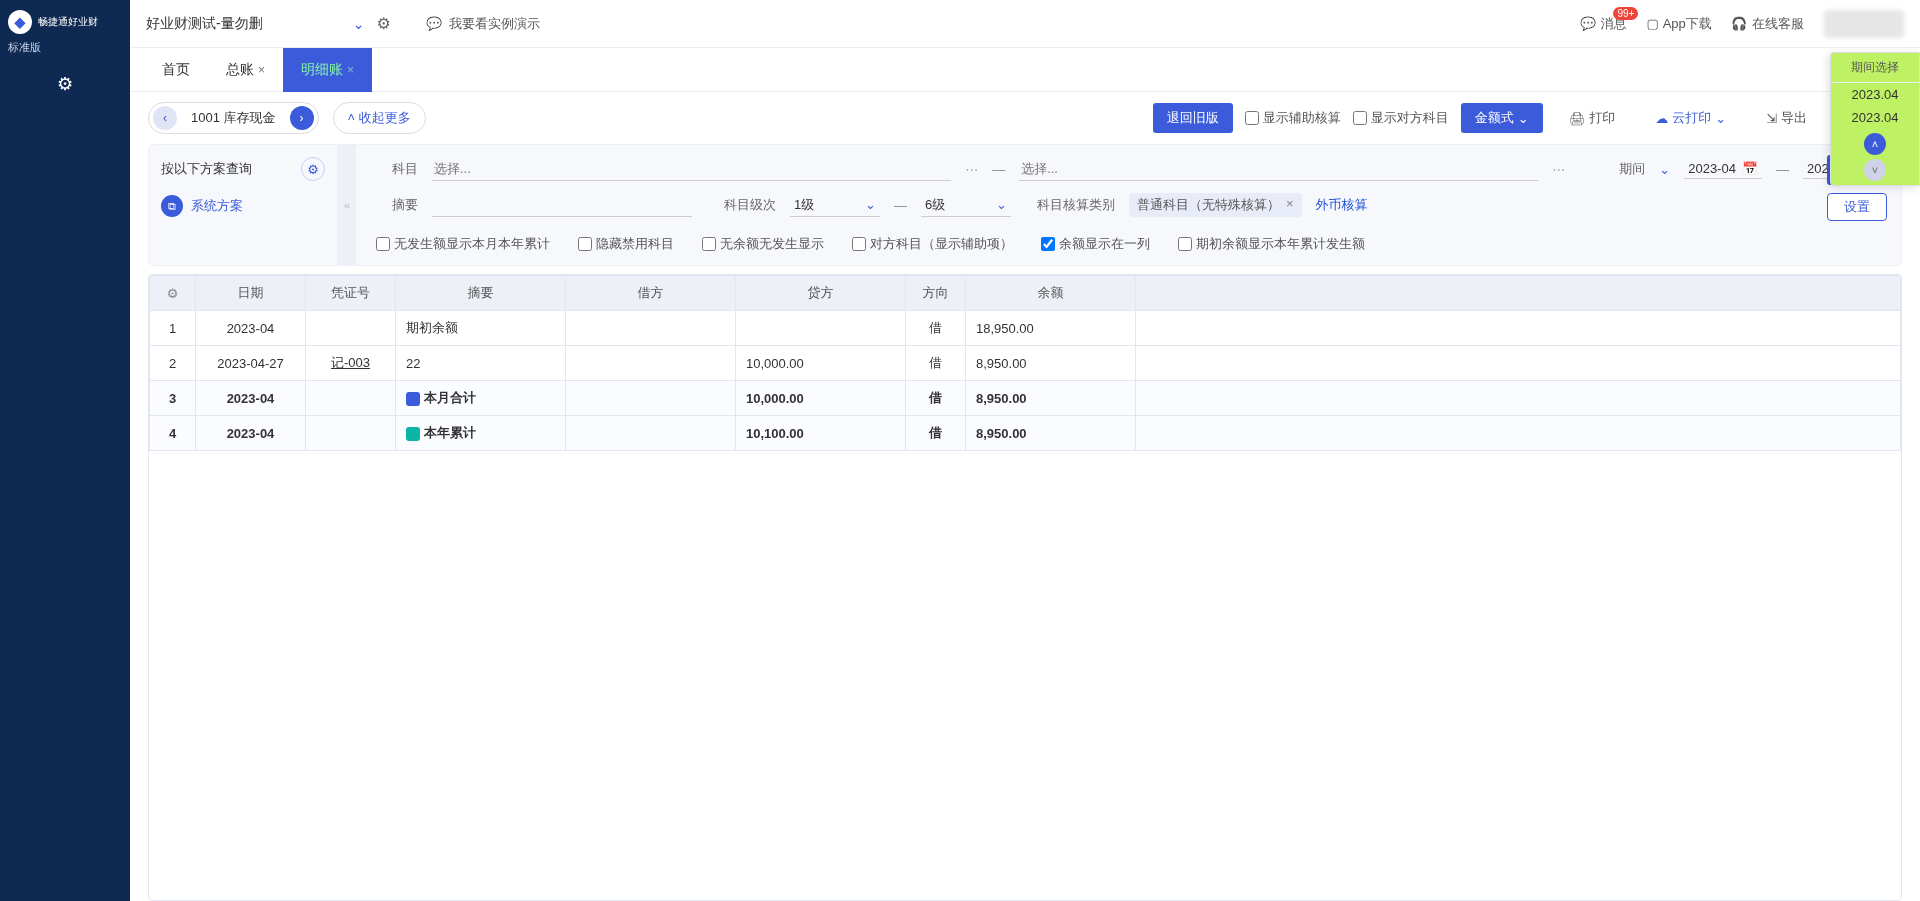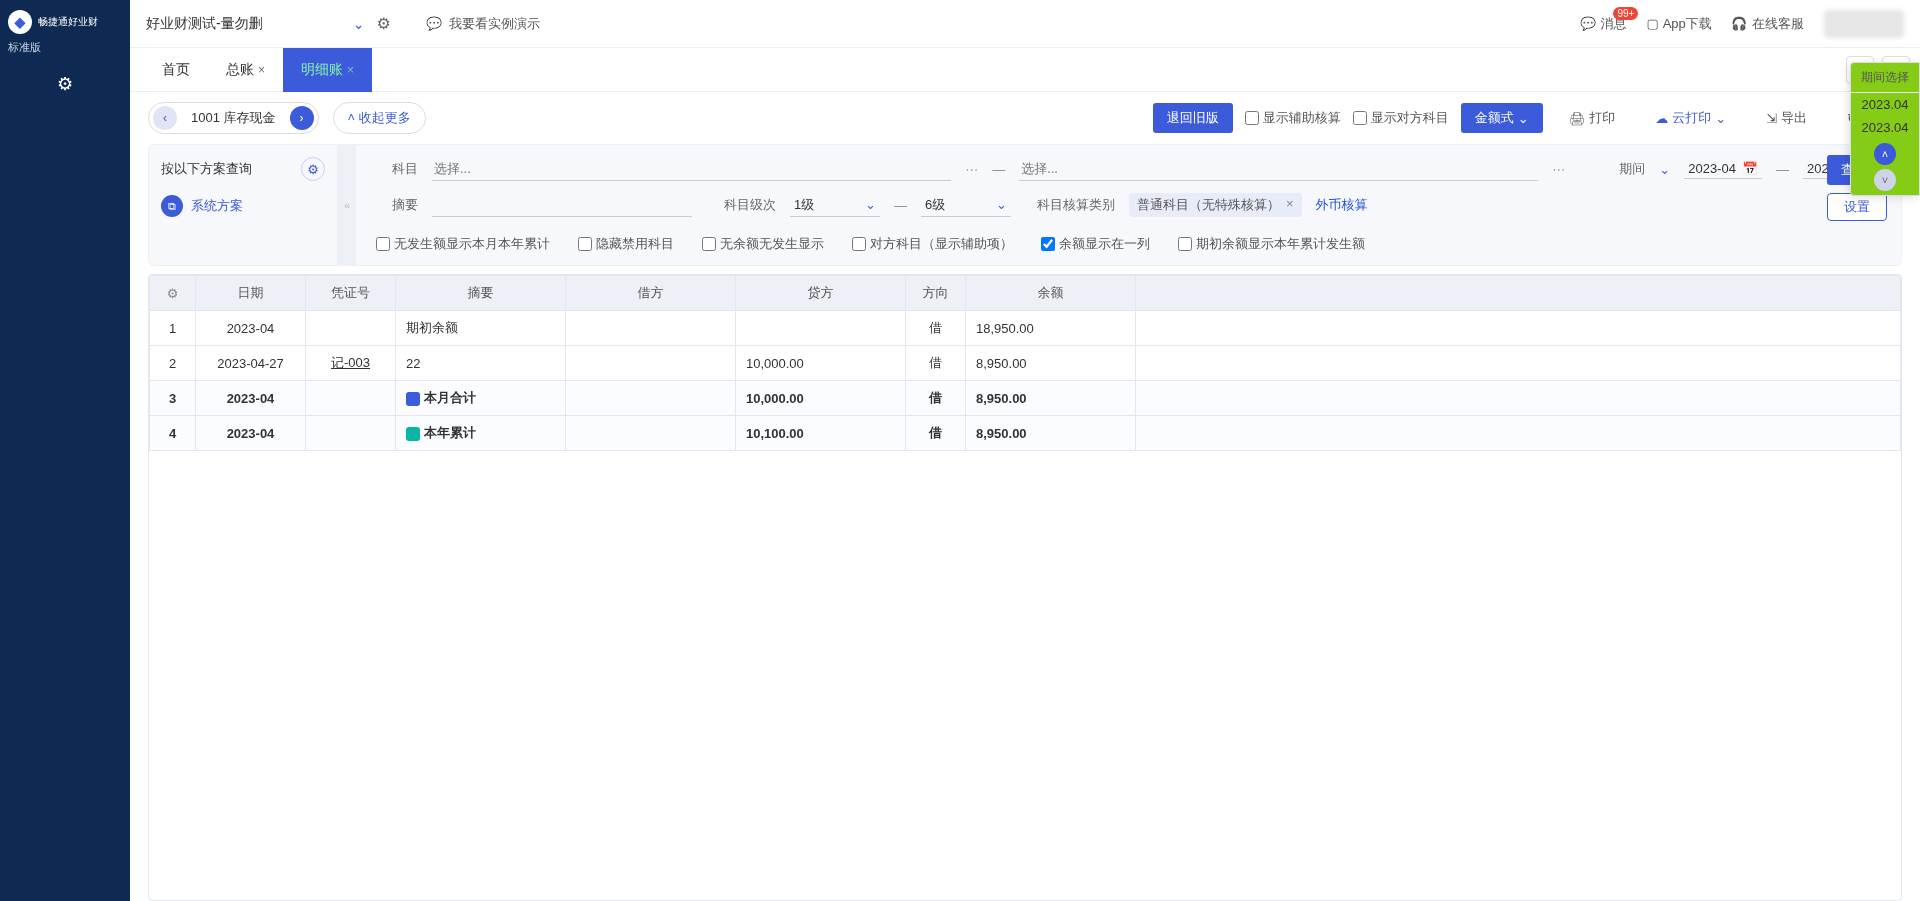--- a/index.html
+++ b/index.html
@@ -83,21 +83,21 @@
 td.left { text-align: left; }
 td.right { text-align: left; }
 tr.bold td { font-weight: 600; background: #fafcff; }
 .voucher-link { text-decoration: underline; cursor: pointer; color: #333; }
 .sum-icon { display: inline-block; width: 14px; height: 14px; border-radius: 3px; margin-right: 4px; vertical-align: middle; }
 .sum-icon.blue { background: #3b5bdb; }
 .sum-icon.teal { background: #0bb5a6; }
 .gear-th { color: #888; }
 
 
-.period-panel { position: absolute; top: 62px; right: 0; width: 70px; background: #84cc16; border: 1px solid #ddd; box-shadow: -2px 2px 8px rgba(0,0,0,.12); border-radius: 4px 0 0 4px; z-index: 20; }
+.period-panel { position: absolute; top: 52px; right: 0; width: 90px; background: #bef264; border: 1px solid #ddd; box-shadow: -2px 2px 8px rgba(0,0,0,.12); border-radius: 4px 0 0 4px; z-index: 20; }
 .pp-title { padding: 6px 4px; font-size: 12px; text-align: center; color: #555; border-bottom: 1px solid #eee; }
 .pp-year { padding: 4px; text-align: center; font-weight: 500; }
 .pp-scroll { width: 22px; height: 22px; margin: 4px auto; border-radius: 50%; background: #3b5bdb; color: #fff; display: flex; align-items: center; justify-content: center; font-size: 11px; cursor: pointer; }
 .pp-month { padding: 5px 0; text-align: center; cursor: pointer; font-size: 13px; color: #555; position: relative; }
 .pp-month.active { background: #3b5bdb; color: #fff; border-radius: 12px; margin: 2px 8px; }
 .pp-year-badge { position: absolute; left: -28px; background: #3b5bdb; color: #fff; font-size: 10px; padding: 1px 4px; border-radius: 8px; }
 </style>
 </head>
 <body>
 

